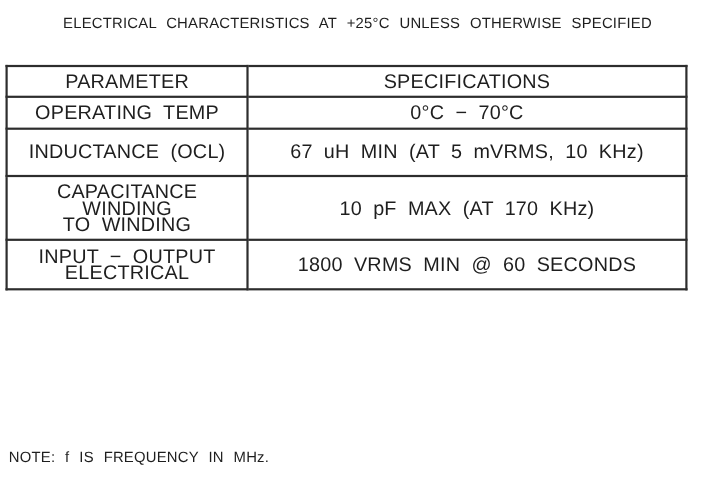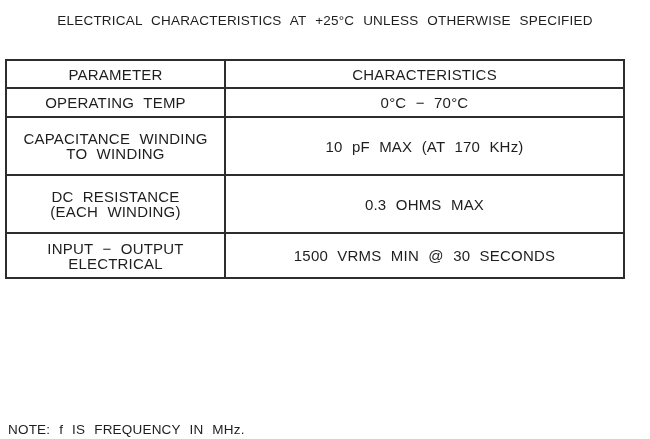--- a/index.html
+++ b/index.html
@@ -28,37 +28,37 @@
     position: absolute;
     top: 59px;
     left: 5px;
     width: 618px;
     border-collapse: collapse;
     table-layout: fixed;
   }
   .spec-table th, .spec-table td {
     border: 2px solid #2d2d2d;
     font-weight: 400;
-    font-size: 15px;
+    font-size: 18px;
     line-height: 15px;
     text-align: center;
     vertical-align: middle;
     letter-spacing: 0.2px;
     word-spacing: 5px;
     white-space: pre-line;
     padding: 0 4px;
   }
   tr.rh28 { height: 28px; }
   tr.rh29 { height: 29px; margin-top: 28px; }
   tr.rh43 { height: 43px; }
   tr.rh45 { height: 45px; }
   tr.rh47 { height: 58px; }
   .note {
     position: absolute;
-    top: 422px;
+    top: 408px;
     left: 8px;
     font-size: 13.5px;
     letter-spacing: 0.2px;
     word-spacing: 5px;
     white-space: nowrap;
   }
 </style>
 </head>
 <body>
 
@@ -67,39 +67,38 @@
 </div>
 
 <table class="spec-table">
   <colgroup>
     <col style="width:219px">
     <col style="width:399px">
   </colgroup>
   <thead>
     <tr class="rh28">
       <th>PARAMETER</th>
-      <th>CHARACTERISTICS</th>
+      <th>SPECIFICATIONS</th>
     </tr>
   </thead>
   <tbody>
     <tr class="rh29">
       <td>OPERATING TEMP</td>
       <td>0°C − 70°C</td>
     </tr>
+    <tr class="rh43">
+      <td>INDUCTANCE (OCL)</td>
+      <td>67 uH MIN (AT 5 mVRMS, 10 KHz)</td>
+    </tr>
     <tr class="rh47">
       <td>CAPACITANCE WINDING
 TO WINDING</td>
       <td>10 pF MAX (AT 170 KHz)</td>
     </tr>
-    <tr class="rh47">
-      <td>DC RESISTANCE
-(EACH WINDING)</td>
-      <td>0.3 OHMS MAX</td>
-    </tr>
     <tr class="rh45">
       <td>INPUT − OUTPUT
 ELECTRICAL</td>
-      <td>1500 VRMS MIN @ 30 SECONDS</td>
+      <td>1800 VRMS MIN @ 60 SECONDS</td>
     </tr>
   </tbody>
 </table>
 
 <div class="note">NOTE: f IS FREQUENCY IN MHz.</div>
 
 </body></html>

